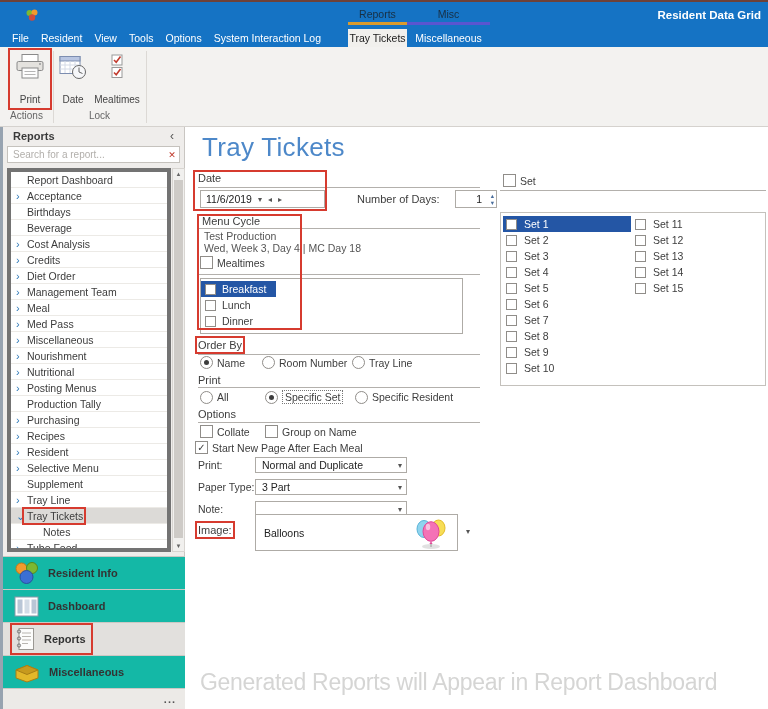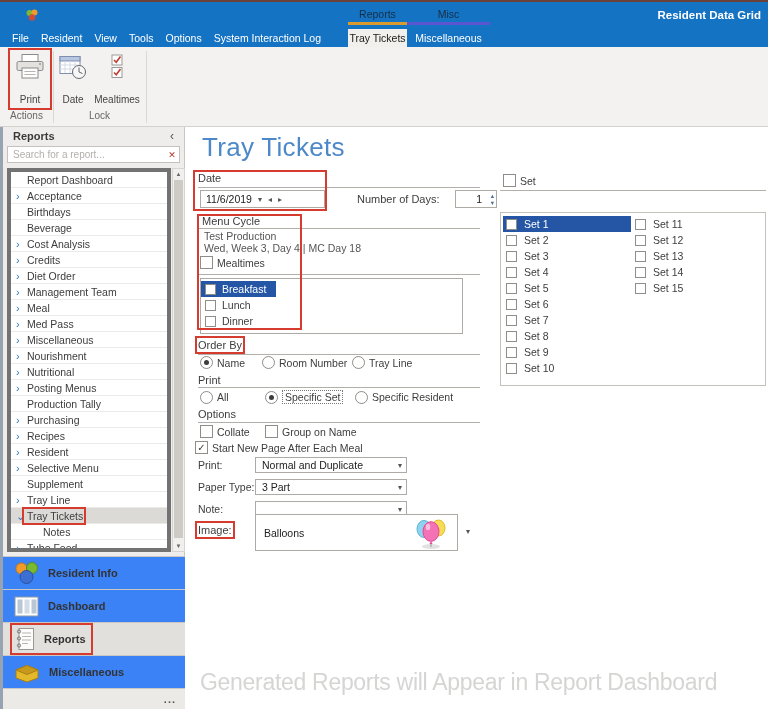--- a/index.html
+++ b/index.html
@@ -43,21 +43,21 @@
   .sb-list { position:absolute; left:4px; top:41px; width:164px; height:384px; background:#fff; border:4px solid #737373; overflow:hidden; }
   .rep-row { height:16px; display:flex; align-items:center; border-bottom:1px solid #eceae6; background:#fff; }
   .rep-row.selected { background:#dcdad7; }
   .rep-arrow { width:14px; padding-left:5px; color:#2e78b8; font-size:11px; line-height:14px; }
   .rep-label { font-size:10.5px; color:#3c3c3c; padding-left:2px; white-space:nowrap; }
   .rep-row.child .rep-label { padding-left:18px; }
   .sb-scroll { position:absolute; left:169px; top:41px; width:13px; height:384px; background:#f1f0ee; border:1px solid #d8d5d1; }
   .sb-scroll .arr { position:absolute; left:0; width:100%; text-align:center; font-size:6px; color:#666; }
   .sb-scroll .arr.up { top:2px; } .sb-scroll .arr.dn { bottom:2px; }
   .sb-thumb { position:absolute; left:1px; top:11px; width:9px; height:358px; background:#cecbc7; }
-  .nav-item { position:absolute; left:0; width:185px; height:33px; border-top:1px solid #cbc8c4; display:flex; align-items:center; background:#3b82f6; }
+  .nav-item { position:absolute; left:0; width:185px; height:33px; border-top:1px solid #cbc8c4; display:flex; align-items:center; background:#14b8a6; }
   .nav-item.selected { background:#e2e0dd; }
   .nav-wrap { display:flex; align-items:center; gap:9px; margin-left:11px; }
   .nav-item.selected .nav-wrap { outline:2px solid #d63b2f; outline-offset:2px; padding-right:3px; }
   .nav-label { font-weight:bold; font-size:11px; color:#333; white-space:nowrap; }
   .sb-bottom { position:absolute; top:561px; left:0; width:185px; height:23px; border-top:1px solid #cbc8c4; background:#eceae7; }
   .sb-dots { position:absolute; right:12px; top:4px; font-size:11px; font-weight:bold; color:#555; letter-spacing:1px; }
 
   
   .main { position:absolute; left:185px; top:125px; width:583px; height:584px; background:#fff; overflow:hidden; }
   .main-title { position:absolute; left:17px; top:5px; font-size:26px; font-weight:400; color:#4d88c9; letter-spacing:.3px; }

